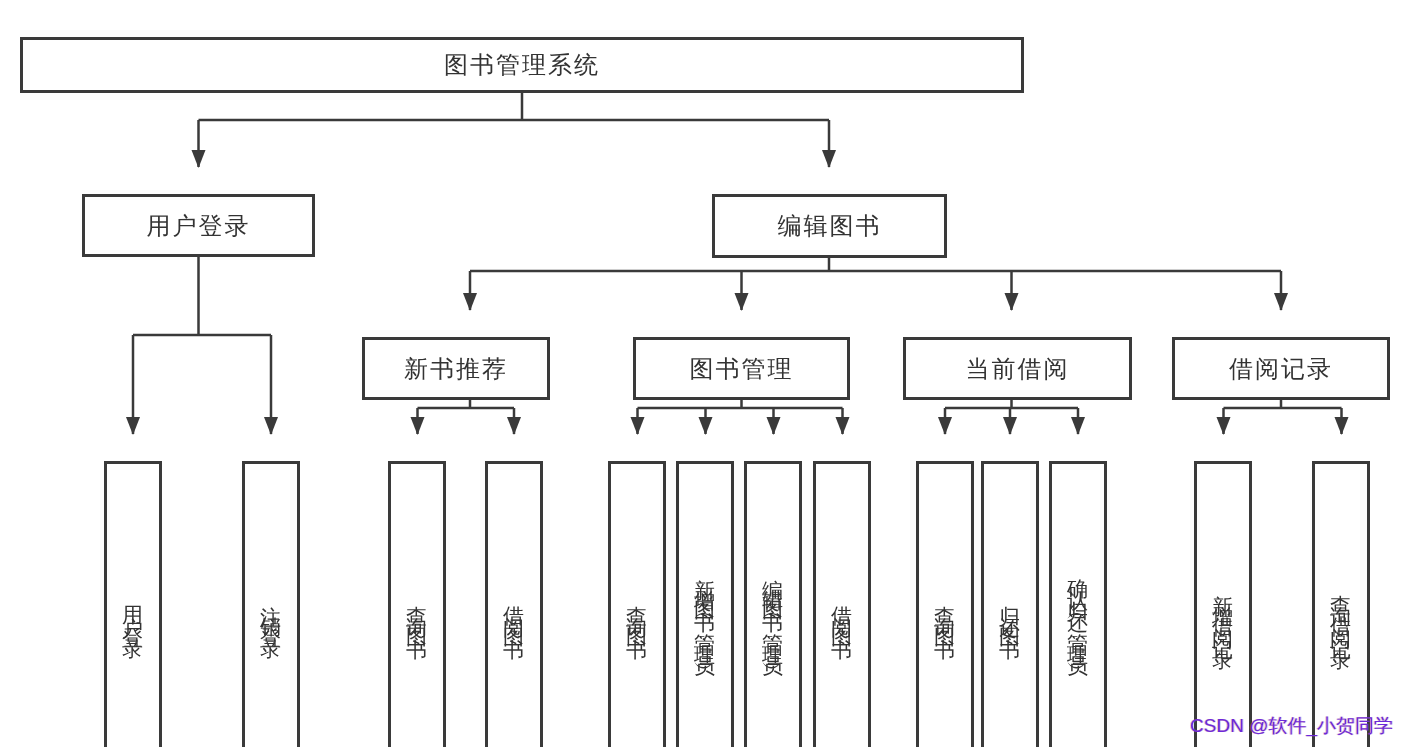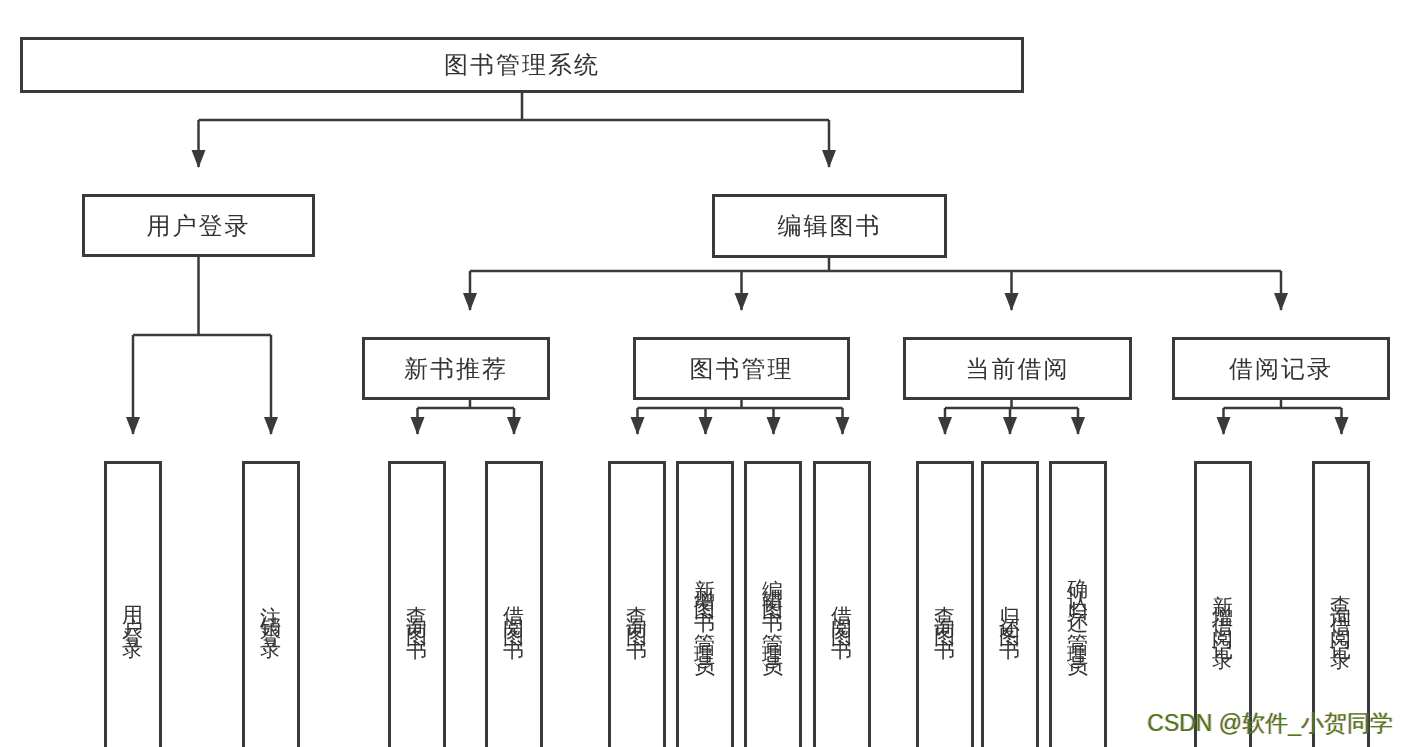--- a/index.html
+++ b/index.html
@@ -34,21 +34,21 @@
     writing-mode:vertical-lr;text-orientation:mixed;
     font-size:21px;letter-spacing:11px;line-height:1;
     color:#333333;white-space:nowrap;
   }
   .p0{left:104px}.p1{left:242px}.p2{left:388px}.p3{left:485px}
   .p4{left:608px}.p5{left:676px}.p6{left:744px}.p7{left:813px}
   .p8{left:916px}.p9{left:981px}.p10{left:1049px}
   .p11{left:1194px}.p12{left:1312px}
   .watermark{
     position:absolute;right:12px;bottom:8px;
-    font-size:23px;color:#4d7c0f;white-space:nowrap;
+    font-size:19px;color:#6d28d9;white-space:nowrap;
     text-shadow:-1px 0 0 rgba(225,90,90,.40), 1px 0 0 rgba(95,125,225,.35);
   }
 </style>
 </head>
 <body>
 
 <div class="canvas">
 
   <svg class="connectors" width="1405" height="747" viewBox="0 0 1405 747">
     <defs>

